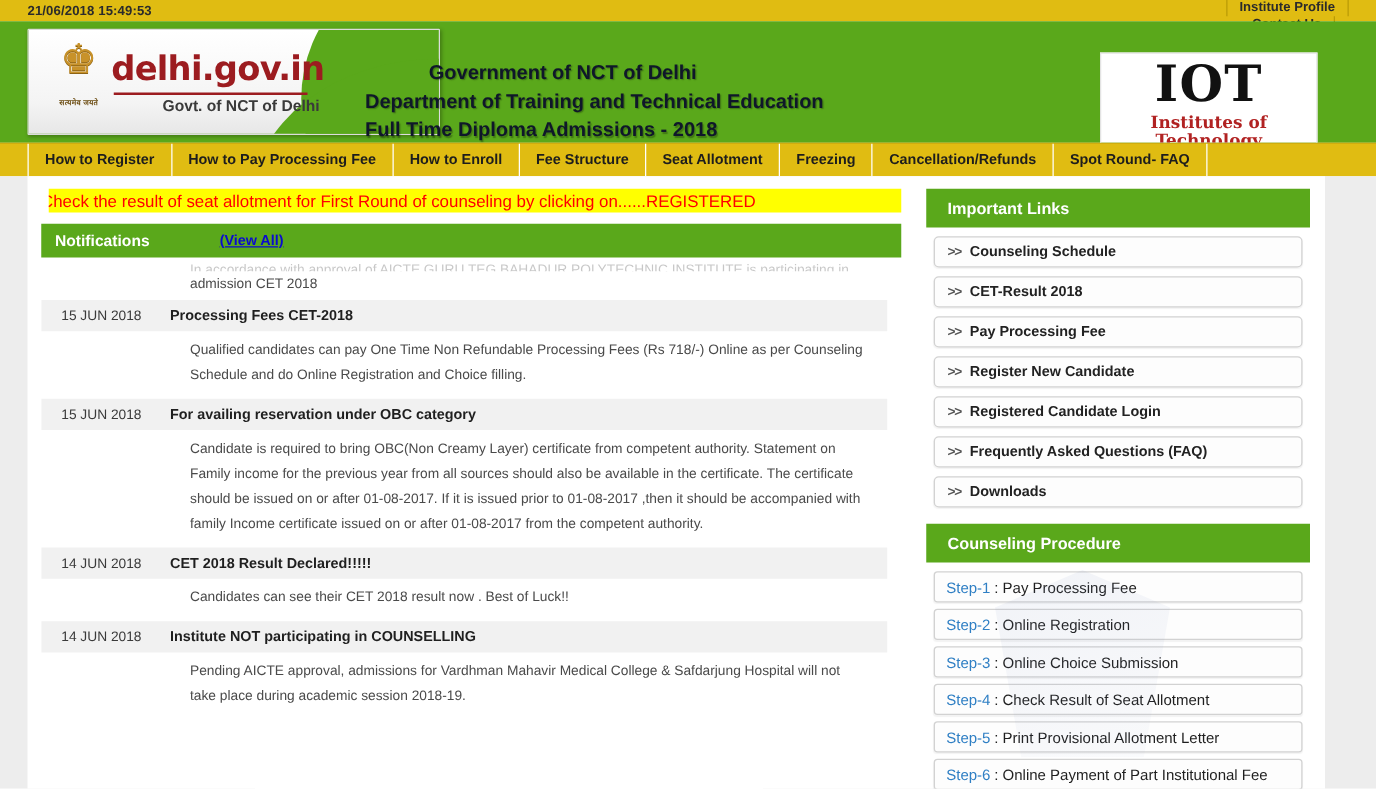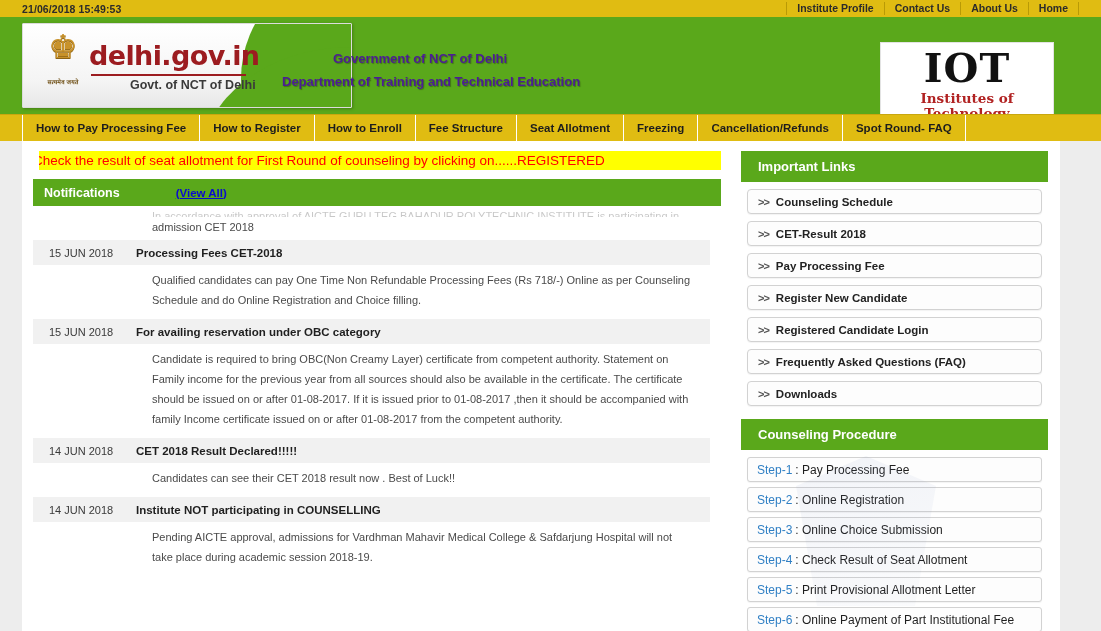--- a/index.html
+++ b/index.html
@@ -16,21 +16,21 @@
     height: 17px;
     background: #e0bc12;
     display: flex;
     align-items: center;
     justify-content: space-between;
     padding: 0 22px 0 22px;
     font-size: 10.5px;
     color: #2b2b2b;
   }
   .topbar .datetime { font-weight: bold; letter-spacing: .1px; font-size: 10.5px; }
-  .topnav { display: flex; align-items: center; height: 17px; }
+  .topnav { display: flex; align-items: center; height: 17px; flex-direction: column; }
   .topnav a {
     color: #2b2b2b;
     text-decoration: none;
     font-weight: bold;
     font-size: 10.5px;
     padding: 0 10px;
     border-right: 1px solid #b99a06;
     line-height: 13px;
   }
   .topnav a:first-child { border-left: 1px solid #b99a06; }
@@ -103,23 +103,23 @@
   }
   .brand-sub {
     position: absolute;
     left: 107px; top: 54px;
     font-size: 12.5px;
     font-weight: bold;
     color: #3a3a3a;
   }
   .banner-titles {
     position: absolute;
-    left: 282px; top: 30px;
-    color: #4c1d95;
-    font-size: 13px;
+    left: 292px; top: 30px;
+    color: #0f172a;
+    font-size: 16px;
     font-weight: bold;
     line-height: 23px;
     text-shadow: 1px 1px 1px rgba(0,0,0,.30);
   }
   .banner-titles div:nth-child(1) { padding-left: 51px; }
   .banner-titles div:nth-child(2) { padding-left: 0px; }
   .banner-titles div:nth-child(3) { padding-left: 0px; }
   .iot-card {
     position: absolute;
     right: 47px; top: 25px;
@@ -353,32 +353,33 @@
       <div class="sat">सत्यमेव जयते</div>
     </div>
     <div class="brand-main">delhi.gov.in</div>
     <div class="brand-rule"></div>
     <div class="brand-sub">Govt. of NCT of Delhi</div>
   </div>
 
   <div class="banner-titles">
     <div>Government of NCT of Delhi</div>
     <div>Department of Training and Technical Education</div>
+    <div>Full Time Diploma Admissions - 2018</div>
   </div>
 
   <div class="iot-card">
     <div class="iot-mark">IOT</div>
     <div class="iot-l1">Institutes of Technology</div>
 
   </div>
 </div>
 
 <nav class="mainnav">
+  <a href="#">How to Register</a>
   <a href="#">How to Pay Processing Fee</a>
-  <a href="#">How to Register</a>
   <a href="#">How to Enroll</a>
   <a href="#">Fee Structure</a>
   <a href="#">Seat Allotment</a>
   <a href="#">Freezing</a>
   <a href="#">Cancellation/Refunds</a>
   <a href="#">Spot Round- FAQ</a>
 </nav>
 
 <div class="page">
   <div class="content-wrap">

